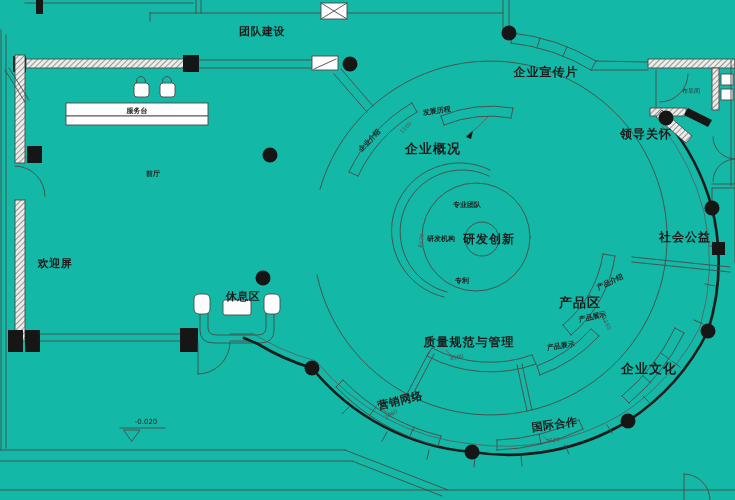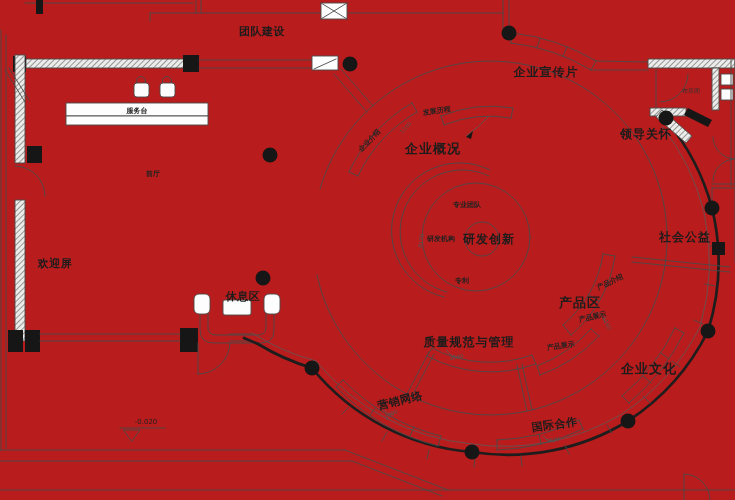--- a/index.html
+++ b/index.html
@@ -1,16 +1,16 @@
 <!DOCTYPE html>
 <html><head>
 <meta charset="utf-8">
 <style>
   html,body{margin:0;padding:0;background:#ffffff;}
-  #plan{position:relative;width:735px;height:500px;background:#b91c1c;overflow:hidden;
+  #plan{position:relative;width:735px;height:500px;background:#14b8a6;overflow:hidden;
         font-family:"DejaVu Sans",sans-serif;}
   svg{display:block;}
   .s  {stroke:#4a4a4a;stroke-width:0.9;fill:none;stroke-linecap:square;}
   .sf {stroke:#5a5a5a;stroke-width:0.8;fill:none;}
   .bold{stroke:#1d1d1d;stroke-width:2.7;fill:none;stroke-linecap:round;}
   .blk{fill:#161616;stroke:none;}
   .hatchf{fill:url(#hatch);stroke:#4a4a4a;stroke-width:0.9;}
   .wbox{fill:#fdfdfd;stroke:#4a4a4a;stroke-width:0.9;}
   text{fill:#1c1c1c;font-family:"DejaVu Sans",sans-serif;}
   .t-xl {font-size:13px;font-weight:bold;letter-spacing:1px;}

